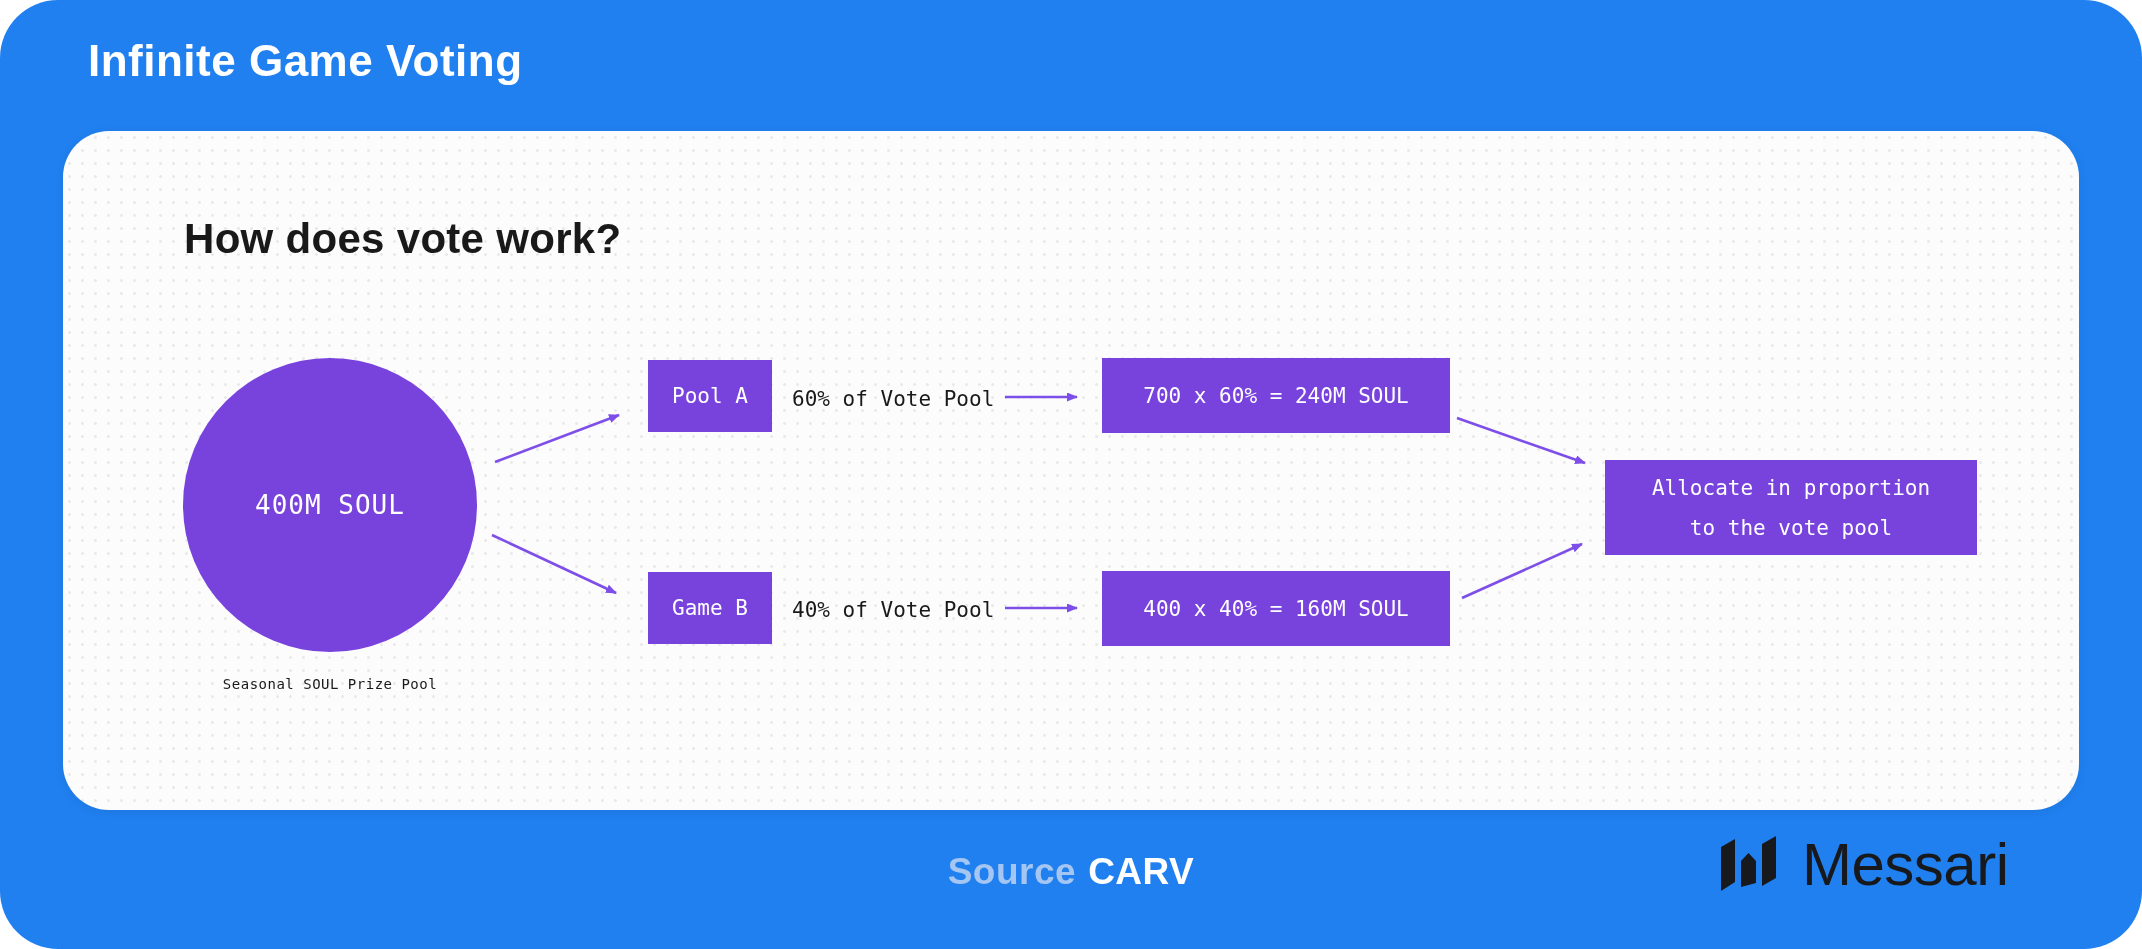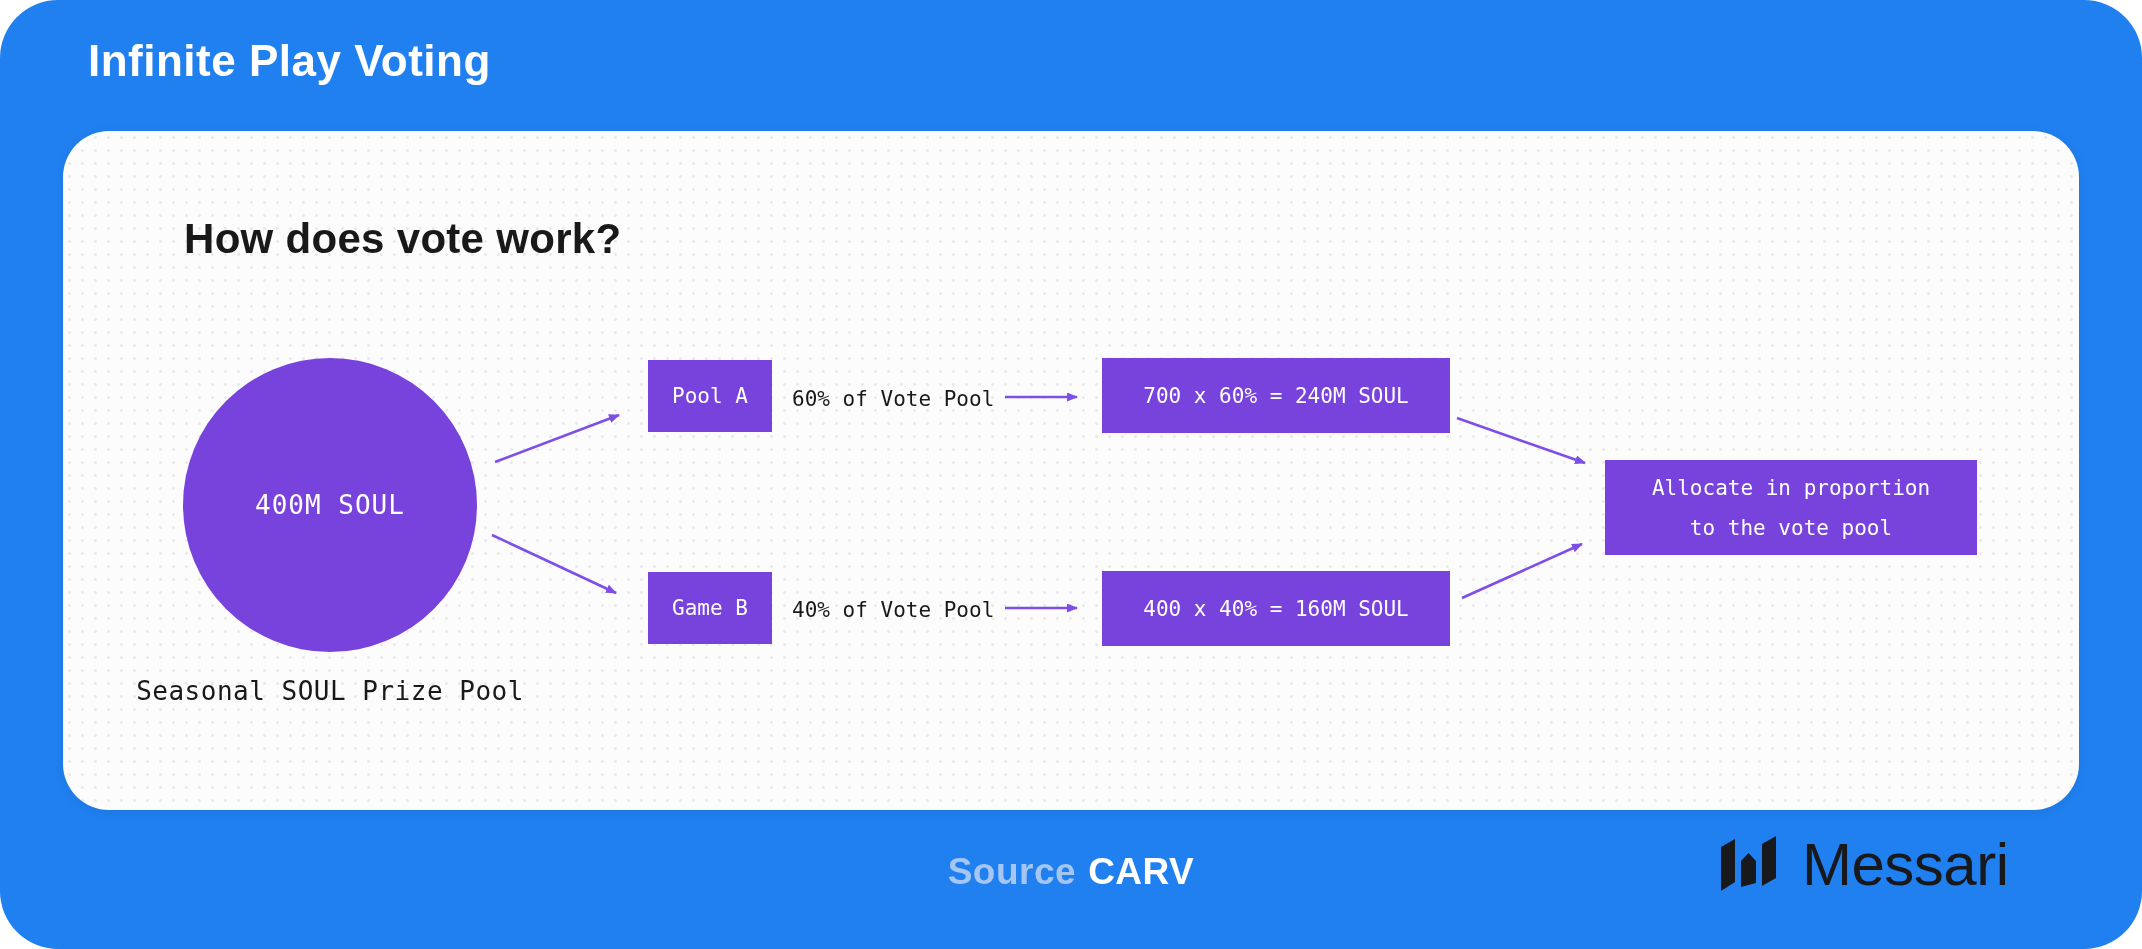--- a/index.html
+++ b/index.html
@@ -46,21 +46,21 @@
   .mono{font-family:"DejaVu Sans Mono","Liberation Mono",monospace;}
 
   .pool-circle{
     position:absolute;left:120px;top:227px;width:294px;height:294px;
     border-radius:50%;background:var(--node-purple);
     display:flex;align-items:center;justify-content:center;
     color:#ffffff;font-size:26px;letter-spacing:1px;
   }
   .pool-caption{
     position:absolute;left:27px;top:545px;width:480px;text-align:center;
-    font-size:26px;color:var(--ink);letter-spacing:.5px;
+    font-size:14px;color:var(--ink);letter-spacing:.5px;
   }
 
   .node{
     position:absolute;background:var(--node-purple);
     display:flex;align-items:center;justify-content:center;
     color:#ffffff;font-size:21px;text-align:center;
   }
   .node-game-a{left:585px;top:229px;width:124px;height:72px;}
   .node-game-b{left:585px;top:441px;width:124px;height:72px;}
   .node-calc-a{left:1039px;top:227px;width:348px;height:75px;}
@@ -89,21 +89,21 @@
   }
   .brand-mark{width:64px;height:62px;display:block;}
   .brand-mark polygon{fill:var(--brand-ink);}
   .brand-name{font-size:60px;font-weight:500;color:var(--brand-ink);letter-spacing:-0.5px;}
 </style>
 </head>
 <body>
 
 <div class="frame">
 
-  <div class="frame-title">Infinite Play Voting</div>
+  <div class="frame-title">Infinite Game Voting</div>
 
   <div class="card">
 
     <div class="card-heading">How does vote work?</div>
 
     <svg class="flow-arrows" viewBox="0 0 2016 679" xmlns="http://www.w3.org/2000/svg">
       <defs>
         <marker id="ah" markerUnits="userSpaceOnUse" markerWidth="12" markerHeight="10" refX="10" refY="4.5" orient="auto">
           <path d="M0,0 L11,4.5 L0,9 Z" fill="#7E4FE8"></path>
         </marker>

